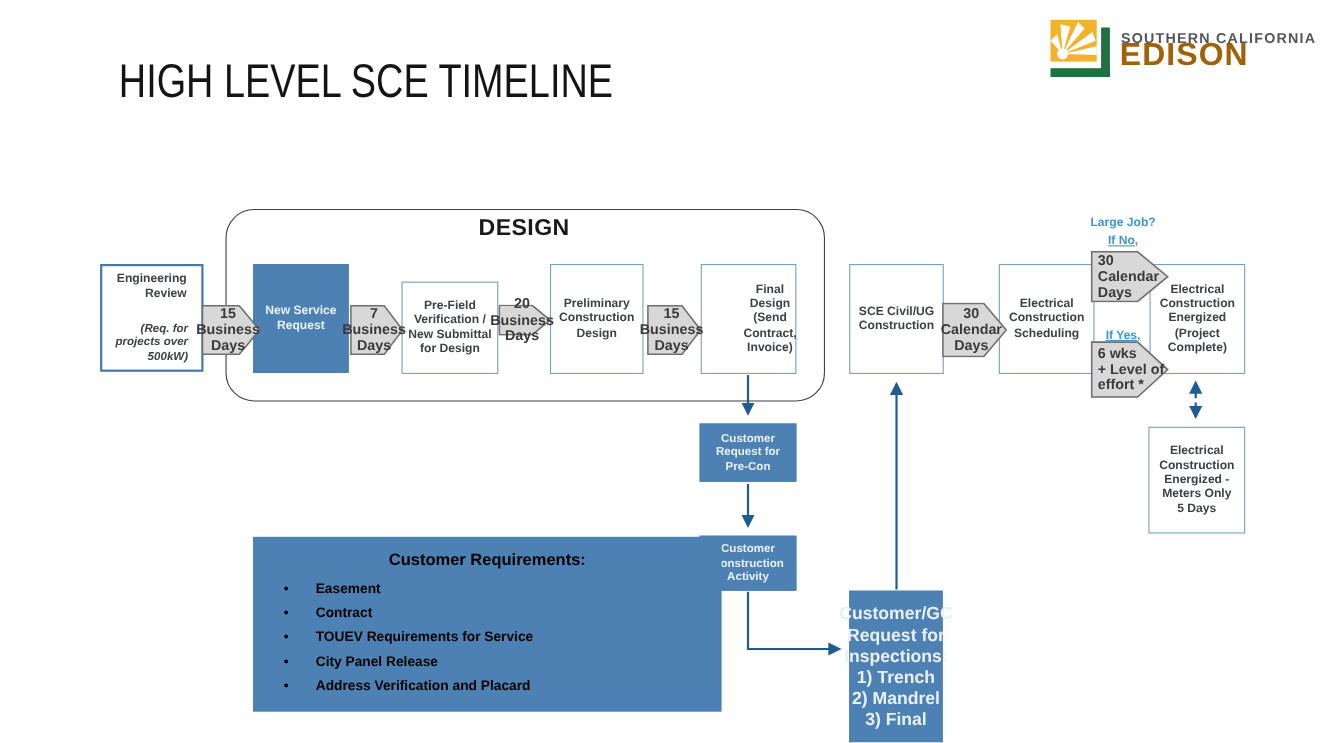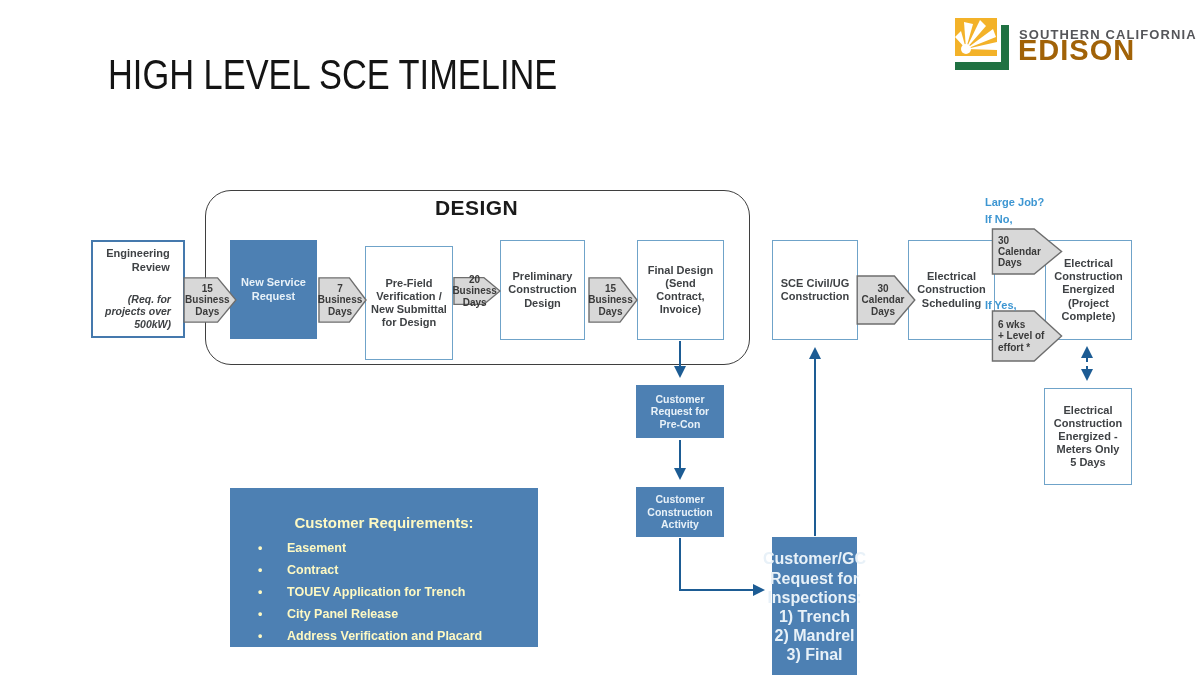--- a/index.html
+++ b/index.html
@@ -42,34 +42,34 @@
   .node-white{background:#fff;border:1.5px solid var(--box_border_blue);color:var(--text_dark);font-size:11px;}
   .node-white.strong{border:2px solid var(--strong_border_blue);text-align:right;}
   .node-blue{background:var(--accent_blue);color:#e8f1f8;font-size:11px;border:1px solid var(--accent_blue);}
   .node .note{font-style:italic;font-size:10.5px;margin-top:19px;white-space:pre-line;}
   
   .chev{position:absolute;}
   .chev svg{position:absolute;left:0;top:0;width:100%;height:100%;}
   .chev polygon{fill:var(--chevron_fill);stroke:var(--chevron_border);stroke-width:1.4;}
   .chev-label{
     position:absolute;inset:0;display:flex;align-items:center;justify-content:center;
-    text-align:center;font-size:10px;font-weight:700;color:#3a3a3a;line-height:1.12;
+    text-align:center;font-size:13px;font-weight:700;color:#3a3a3a;line-height:1.12;
     white-space:pre-line;padding-right:10%;box-sizing:border-box;
   }
   .chev.branch .chev-label{justify-content:flex-start;text-align:left;padding-left:7px;padding-right:0;}
   
   .anno{
     position:absolute;font-size:11px;font-weight:700;color:var(--annotation_blue);
-    text-align:left;white-space:nowrap;
-  }
-  .anno.underline{}
+    text-align:center;white-space:nowrap;
+  }
+  .anno.underline{text-decoration:underline;}
   
   .requirements{
-    position:absolute;left:230px;top:488px;width:308px;height:159px;
-    background:var(--accent_blue);color:#fef9c3;box-sizing:border-box;padding-top:26px;
+    position:absolute;left:230px;top:488px;width:426px;height:159px;
+    background:var(--accent_blue);color:#000000;box-sizing:border-box;padding-top:13px;
   }
   .requirements h3{margin:0;text-align:center;font-size:15px;font-weight:700;}
   .requirements ul{list-style:none;margin:7px 0 0 0;padding:0;}
   .requirements li{
     position:relative;padding-left:57px;font-size:12.5px;font-weight:700;line-height:1.75;
   }
   .requirements li::before{content:"\2022";position:absolute;left:28px;}
   
   .overlay{position:absolute;left:0;top:0;width:1200px;height:675px;pointer-events:none;}
 </style>
@@ -107,34 +107,34 @@
     <span class="note">(Req. for
 projects over
 500kW)</span>
   </div>
 
   <div class="node node-blue" style="left:230px;top:240px;width:87px;height:99px;">
     <span>New Service
 Request</span>
   </div>
 
-  <div class="node node-white" style="left:365px;top:246px;width:88px;height:114px;">
+  <div class="node node-white" style="left:365px;top:256px;width:88px;height:84px;">
     <span>Pre-Field
 Verification /
 New Submittal
 for Design</span>
   </div>
 
   <div class="node node-white" style="left:500px;top:240px;width:85px;height:100px;">
     <span>Preliminary
 Construction
 Design</span>
   </div>
 
-  <div class="node node-white" style="left:637px;top:240px;width:87px;height:100px;">
+  <div class="node node-white" style="left:637px;top:240px;width:87px;height:100px;padding-left:39px;">
     <span>Final Design
 (Send
 Contract,
 Invoice)</span>
   </div>
 
   <div class="node node-white" style="left:772px;top:240px;width:86px;height:100px;justify-content:center;">
     <span>SCE Civil/UG
 Construction</span>
   </div>
@@ -247,21 +247,21 @@
 
   <div class="anno" style="left:985px;top:196px;width:72px;">Large Job?</div>
   <div class="anno underline" style="left:985px;top:213px;width:72px;">If No,</div>
   <div class="anno underline" style="left:985px;top:299px;width:72px;">If Yes,</div>
 
   <div class="requirements">
     <h3>Customer Requirements:</h3>
     <ul>
       <li>Easement</li>
       <li>Contract</li>
-      <li>TOUEV Application for Trench</li>
+      <li>TOUEV Requirements for Service</li>
       <li>City Panel Release</li>
       <li>Address Verification and Placard</li>
     </ul>
   </div>
 
   <svg class="overlay">
     <defs>
       <marker id="arr" markerWidth="8" markerHeight="8" refX="5" refY="3" orient="auto" markerUnits="strokeWidth">
         <path d="M0,0 L6,3 L0,6 Z" fill="#1d5c94"></path>
       </marker>

